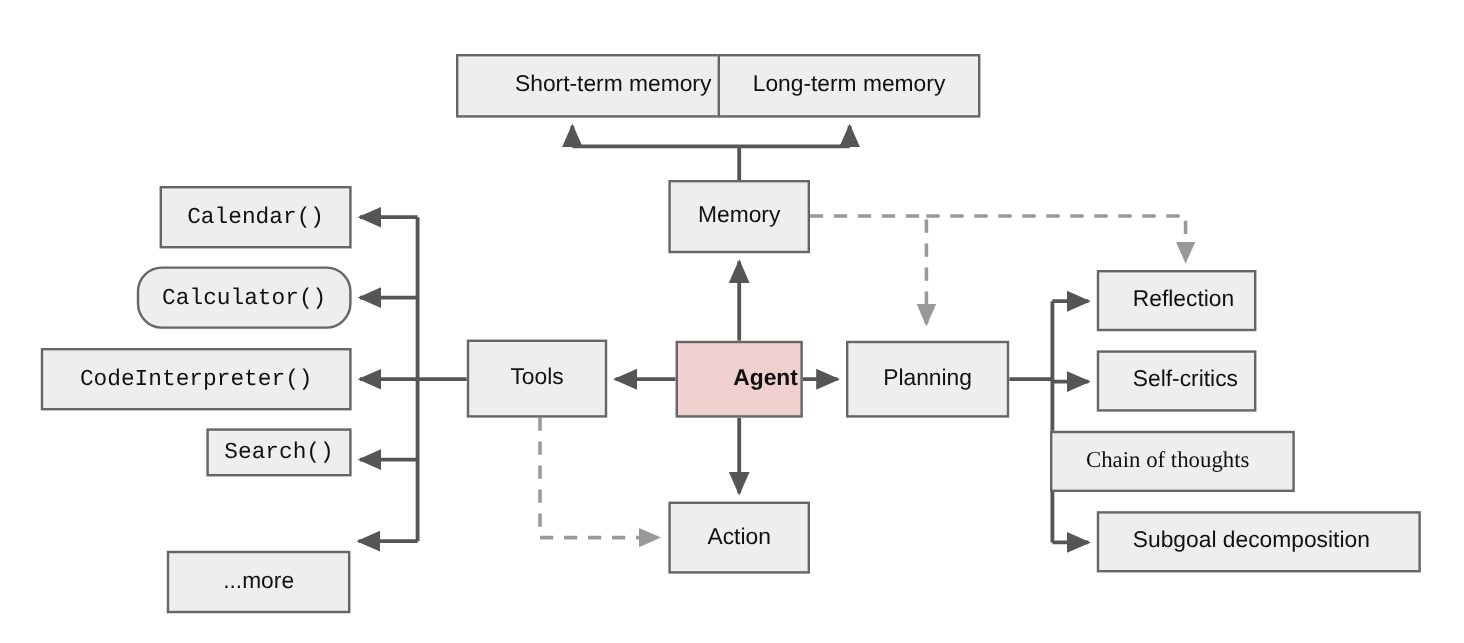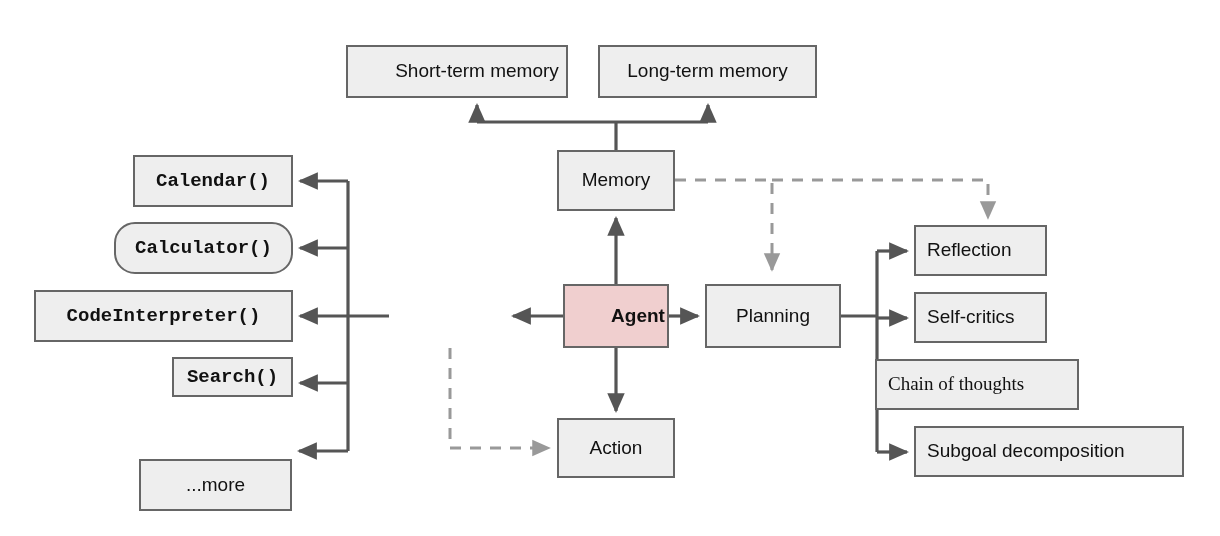--- a/index.html
+++ b/index.html
@@ -33,25 +33,25 @@
     align-items: center;
     color: #111111;
     font-family: "Liberation Sans", sans-serif;
     font-size: 19px;
     line-height: 1.1;
     white-space: nowrap;
   }
   .node.center { justify-content: center; }
   .node.leftpad {
     justify-content: flex-start;
-    padding-left: 11px;
+    padding-left: 28px;
   }
   .node.mono {
     font-family: "Liberation Mono", monospace;
-    font-weight: bold;
+    font-weight: normal;
     font-size: 19px;
     letter-spacing: 0px;
   }
   .node.agent {
     background: #f0cfcf;
     font-weight: bold;
     padding-left: 44px;
   }
 </style>
 </head>
@@ -103,32 +103,35 @@
     <g stroke="#999999" stroke-width="3" fill="none" stroke-dasharray="11 9" stroke-linecap="butt">
        Planning (dashed, drops down) --&gt;
       <path d="M 675 180 L 772 180 L 772 270" marker-end="url(#arrDash)"></path>
        Reflection (dashed, continues right then down) --&gt;
       <path d="M 772 180 L 988 180 L 988 218" marker-end="url(#arrDash)"></path>
        Action (dashed, drops down then right) --&gt;
       <path d="M 450 348 L 450 448 L 549 448" marker-end="url(#arrDash)"></path>
     </g>
   </svg>
 
-  <div class="node center" style="left:346px; top:45px; width:222px; height:53px;padding-left:40px;">
+  <div class="node center" style="left:380px; top:45px; width:222px; height:53px;padding-left:40px;">
     <span>Short-term memory</span>
   </div>
   <div class="node center" style="left:598px; top:45px; width:219px; height:53px;">
     <span>Long-term memory</span>
   </div>
 
   <div class="node center" style="left:557px; top:150px; width:118px; height:61px;">
     <span>Memory</span>
   </div>
   <div class="node center agent" style="left:563px; top:284px; width:106px; height:64px;">
     <span>Agent</span>
+  </div>
+  <div class="node center" style="left:389px; top:283px; width:117px; height:65px;">
+    <span>Tools</span>
   </div>
   <div class="node center" style="left:705px; top:284px; width:136px; height:64px;justify-content:center;">
     <span>Planning</span>
   </div>
   <div class="node center" style="left:557px; top:418px; width:118px; height:60px;">
     <span>Action</span>
   </div>
 
   <div class="node center mono" style="left:133px; top:155px; width:160px; height:52px;">
     <span>Calendar()</span>

